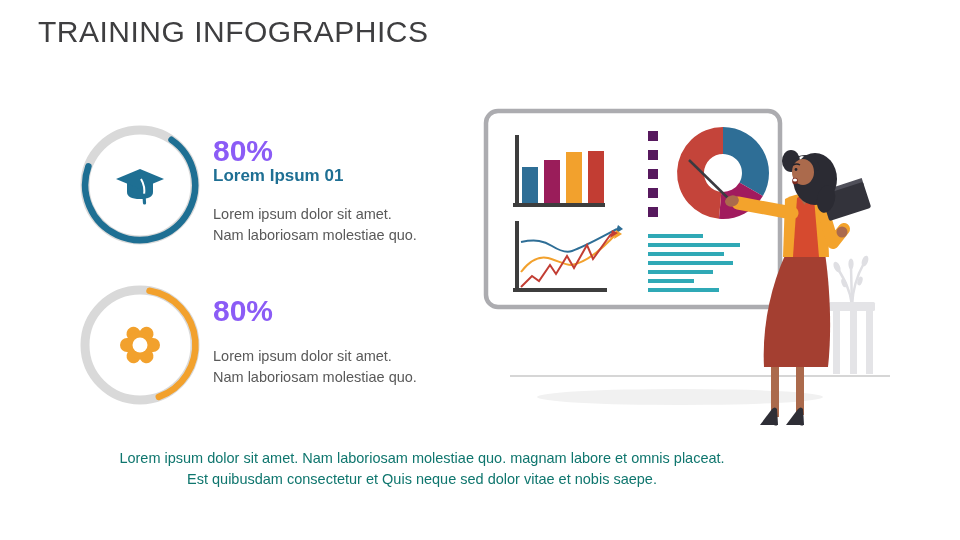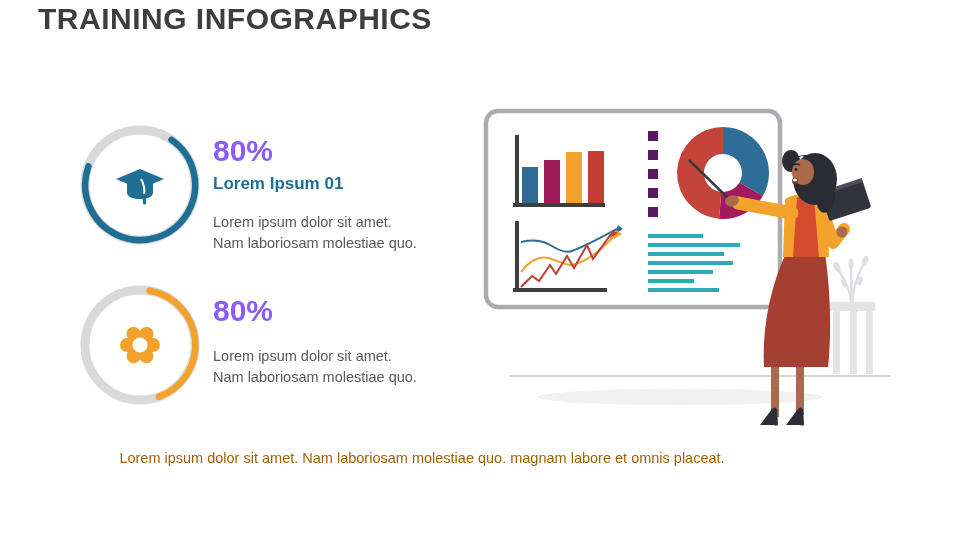--- a/index.html
+++ b/index.html
@@ -1,37 +1,37 @@
 <!DOCTYPE html>
 <html><head>
 <meta charset="utf-8">
 <style>
   html,body{margin:0;padding:0;}
   body{
     width:960px;height:540px;position:relative;overflow:hidden;
     background:#ffffff;font-family:"Liberation Sans", sans-serif;
   }
   .slide-title{
-    position:absolute;left:38px;top:2px;
-    font-size:30px;font-weight:bold;color:#3e3e40;letter-spacing:.5px;
+    position:absolute;left:38px;top:15px;
+    font-size:30px;font-weight:normal;color:#3e3e40;letter-spacing:.5px;
   }
   .stat{position:absolute;left:78px;width:400px;}
   .stat-1{top:123px;}
   .stat-2{top:283px;}
   .ring-wrap{position:absolute;left:0;top:0;width:124px;height:124px;}
   .stat-text{position:absolute;left:135px;top:13px;width:260px;}
   .percent{font-size:30px;font-weight:bold;color:#8b5cf6;line-height:1;}
-  .heading{font-size:17px;font-weight:bold;margin-top:9px;line-height:1;}
+  .heading{font-size:17px;font-weight:bold;margin-top:1px;line-height:1;}
   .stat-1 .heading{color:#1e6f93;}
   .stat-2 .heading{color:#f29b27;}
   .body-text{font-size:14.5px;color:#595959;margin-top:20px;line-height:1.45;}
   .illustration{position:absolute;left:470px;top:95px;width:440px;height:345px;}
   .footer{
     position:absolute;left:0;top:448px;width:844px;text-align:center;
-    font-size:14.5px;color:#a16207;line-height:1.45;
+    font-size:14.5px;color:#0f766e;line-height:1.45;
   }
 </style>
 </head>
 <body>
 
 <div class="slide-title">TRAINING INFOGRAPHICS</div>
 
 <div class="stat stat-1" style="height:160px;">
   <div class="ring-wrap">
     <svg width="124" height="124" viewBox="0 0 124 124">
@@ -191,13 +191,14 @@
       <path d="M323,70 Q327,68 330,70" fill="none" stroke="#23232b" stroke-width="1.4"></path>
       <circle cx="326" cy="74.5" r="1.4" fill="#23232b"></circle>
       <ellipse cx="325" cy="86" rx="2.8" ry="3.2" fill="#7c2a1e"></ellipse>
       <ellipse cx="325" cy="85" rx="2.1" ry="1.5" fill="#ffffff"></ellipse>
     </g>
   </g>
 </svg>
 
 <div class="footer">
   <div>Lorem ipsum dolor sit amet. Nam laboriosam molestiae quo. magnam labore et omnis placeat.</div>
+  <div>Est quibusdam consectetur et Quis neque sed dolor vitae et nobis saepe.</div>
 </div>
 
 </body></html>

